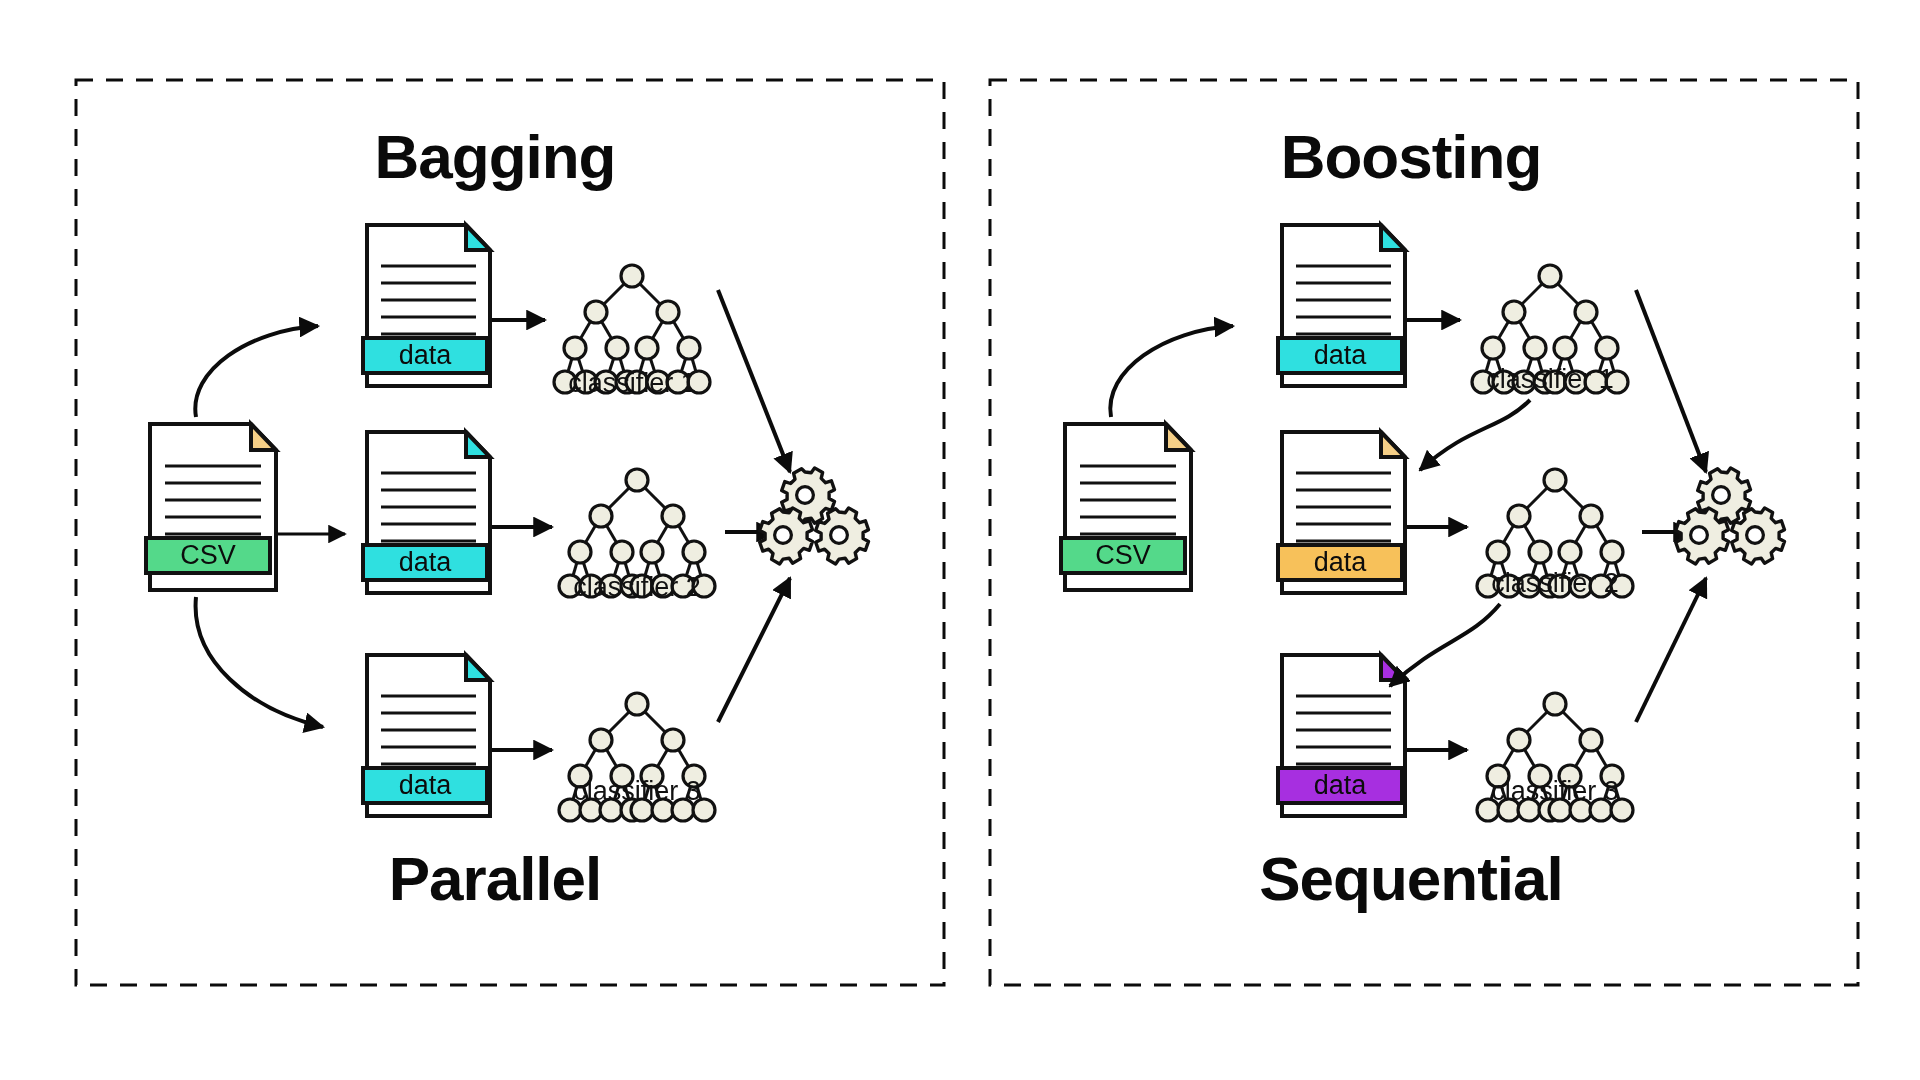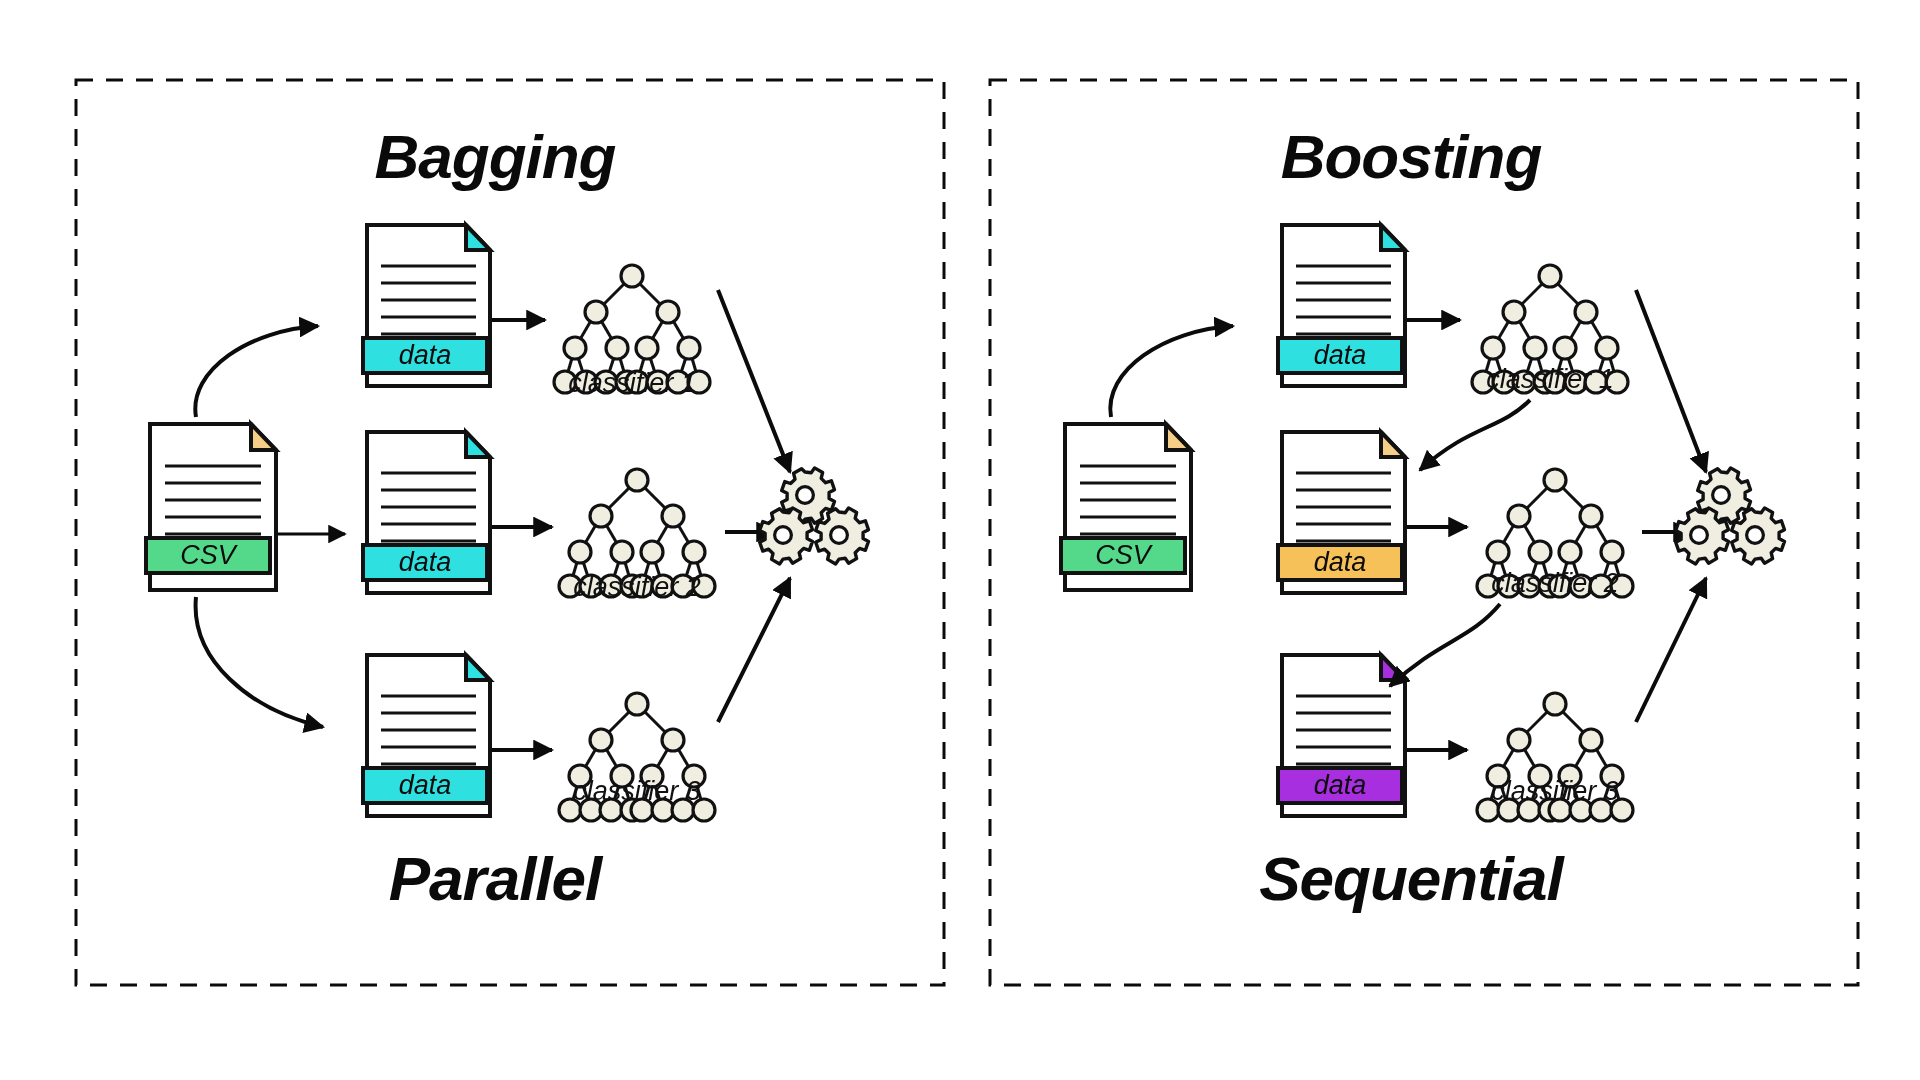--- a/index.html
+++ b/index.html
@@ -13,21 +13,20 @@
     font-family: "Liberation Sans", sans-serif;
     overflow: hidden;
     position: relative;
   }
   #stage {
     position: absolute;
     left: 0;
     top: 0;
     width: 1920px;
     height: 1080px;
-    font-style: italic;
   }
   svg.diagram {
     display: block;
     width: 1920px;
     height: 1080px;
   }
   .panel-border {
     fill: none;
     stroke: #0b0b0b;
     stroke-width: 3;

